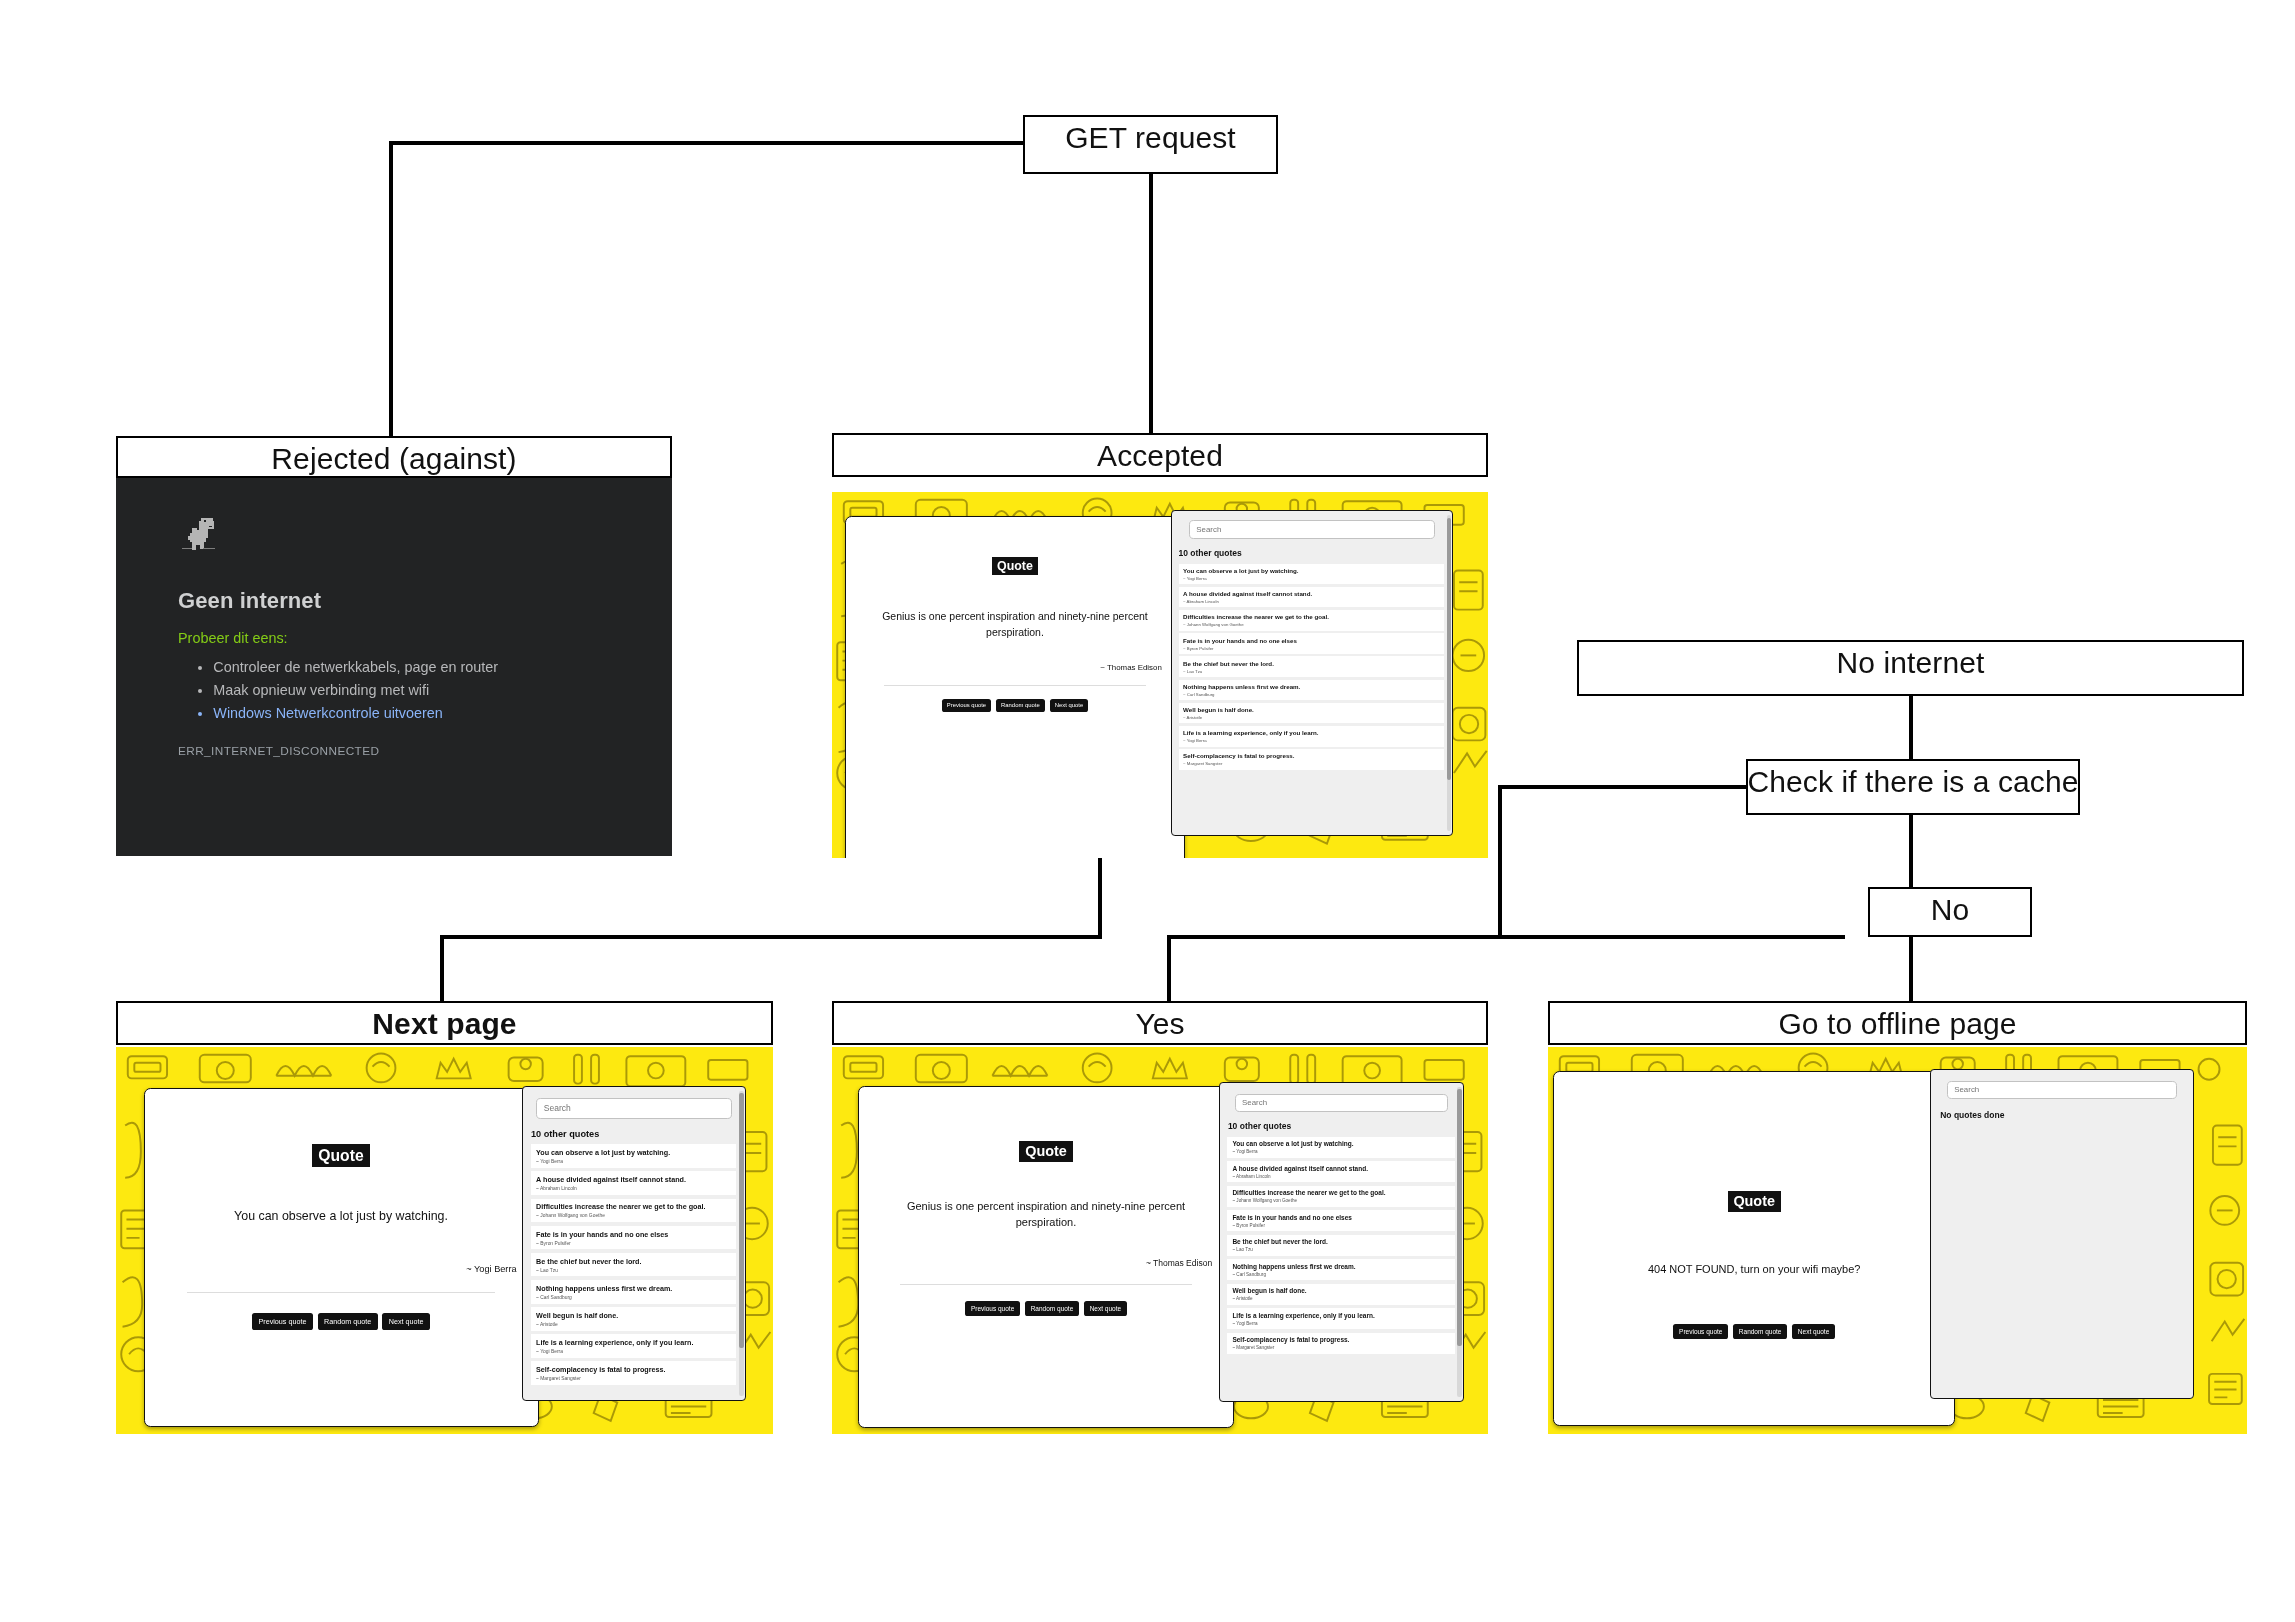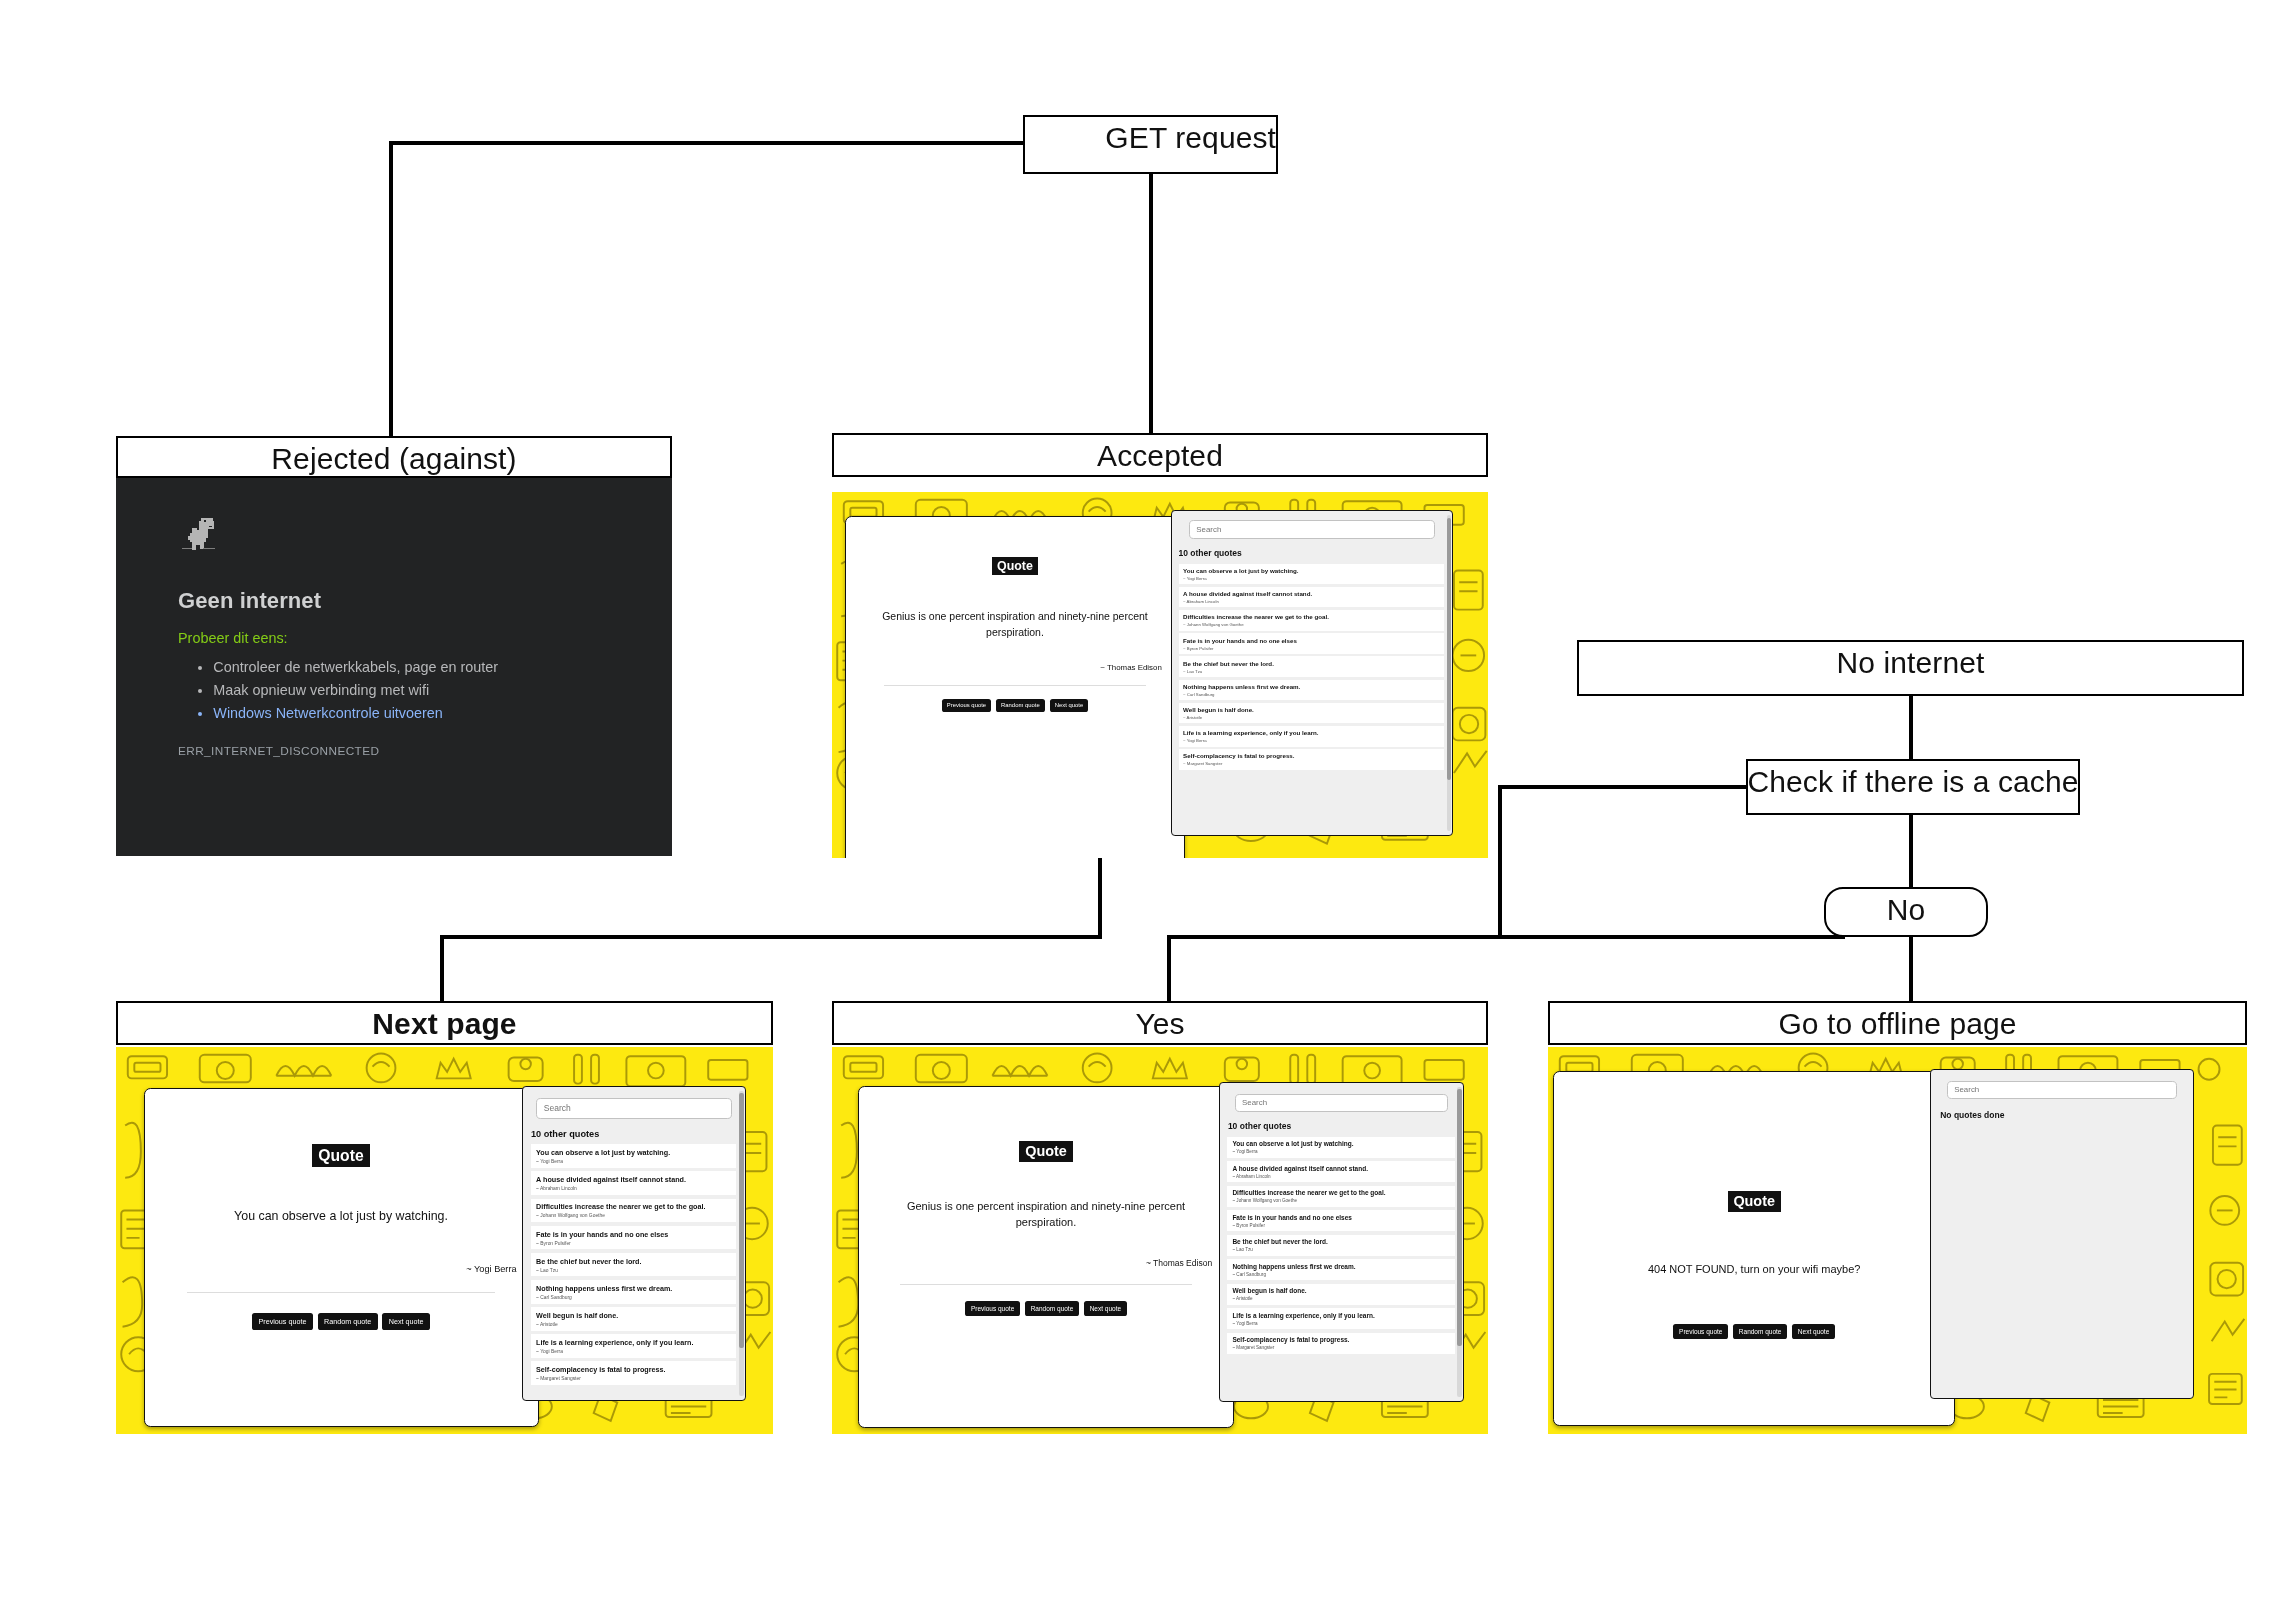--- a/index.html
+++ b/index.html
@@ -71,41 +71,41 @@
 
   <div class="ln" style="left:1909px;top:696px;width:3.9px;height:72px;"></div>
 
   <div class="ln" style="left:1498px;top:785px;width:249px;height:3.9px;"></div>
   <div class="ln" style="left:1498px;top:785px;width:3.9px;height:154px;"></div>
 
   <div class="ln" style="left:1909px;top:815px;width:3.9px;height:76px;"></div>
 
   <div class="ln" style="left:1909px;top:936px;width:3.9px;height:68px;"></div>
 
-  <div class="fbox" style="left:1023px;top:115px;width:255px;height:59px;justify-content:flex-end;">
+  <div class="fbox" style="left:1023px;top:115px;width:255px;height:59px;">
     <span>GET request</span>
   </div>
 
   <div class="fbox" style="left:116px;top:436px;width:556px;height:42px;">
     <span>Rejected (against)</span>
   </div>
 
   <div class="fbox" style="left:832px;top:433px;width:656px;height:44px;">
     <span>Accepted</span>
   </div>
 
   <div class="fbox" style="left:1577px;top:640px;width:667px;height:56px;">
     <span>No internet</span>
   </div>
 
   <div class="fbox" style="left:1746px;top:759px;width:334px;height:56px;">
     <span>Check if there is a cache</span>
   </div>
 
-  <div class="fbox small" style="left:1824px;top:887px;width:164px;height:50px;border-radius:19px;">
+  <div class="fbox small" style="left:1868px;top:887px;width:164px;height:50px;">
     <span>No</span>
   </div>
 
   <div class="fbox" style="left:116px;top:1001px;width:657px;height:44px;font-weight:bold;">
     <span>Next page</span>
   </div>
 
   <div class="fbox" style="left:832px;top:1001px;width:656px;height:44px;">
     <span>Yes</span>
   </div>

